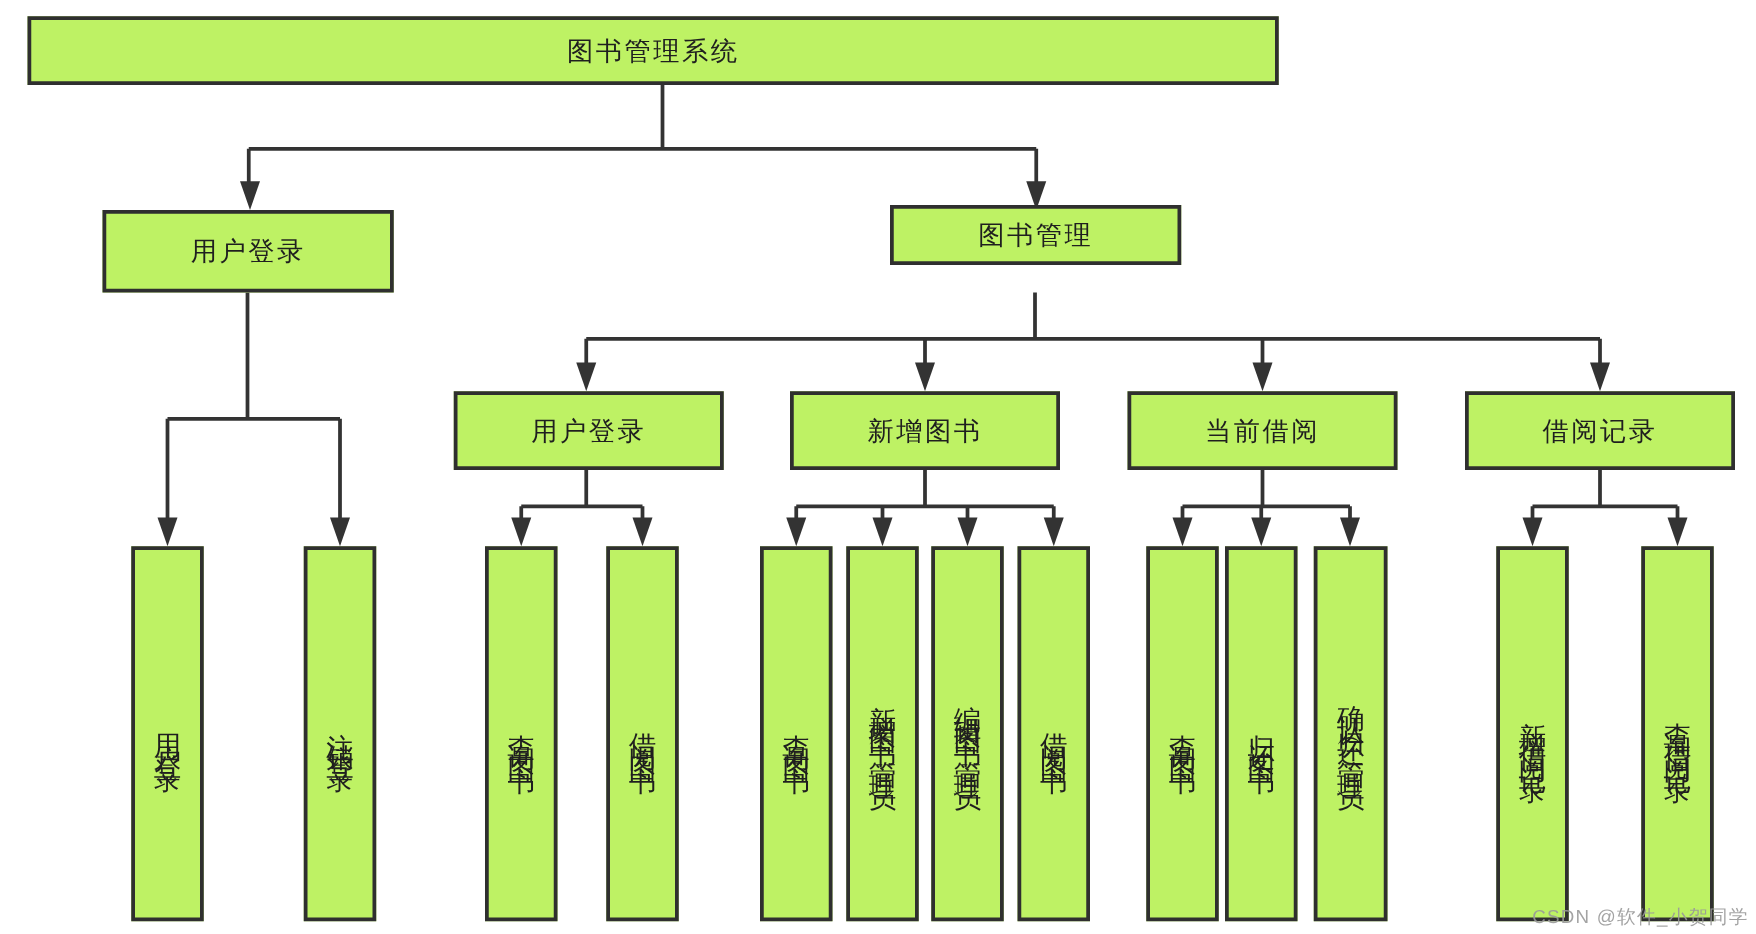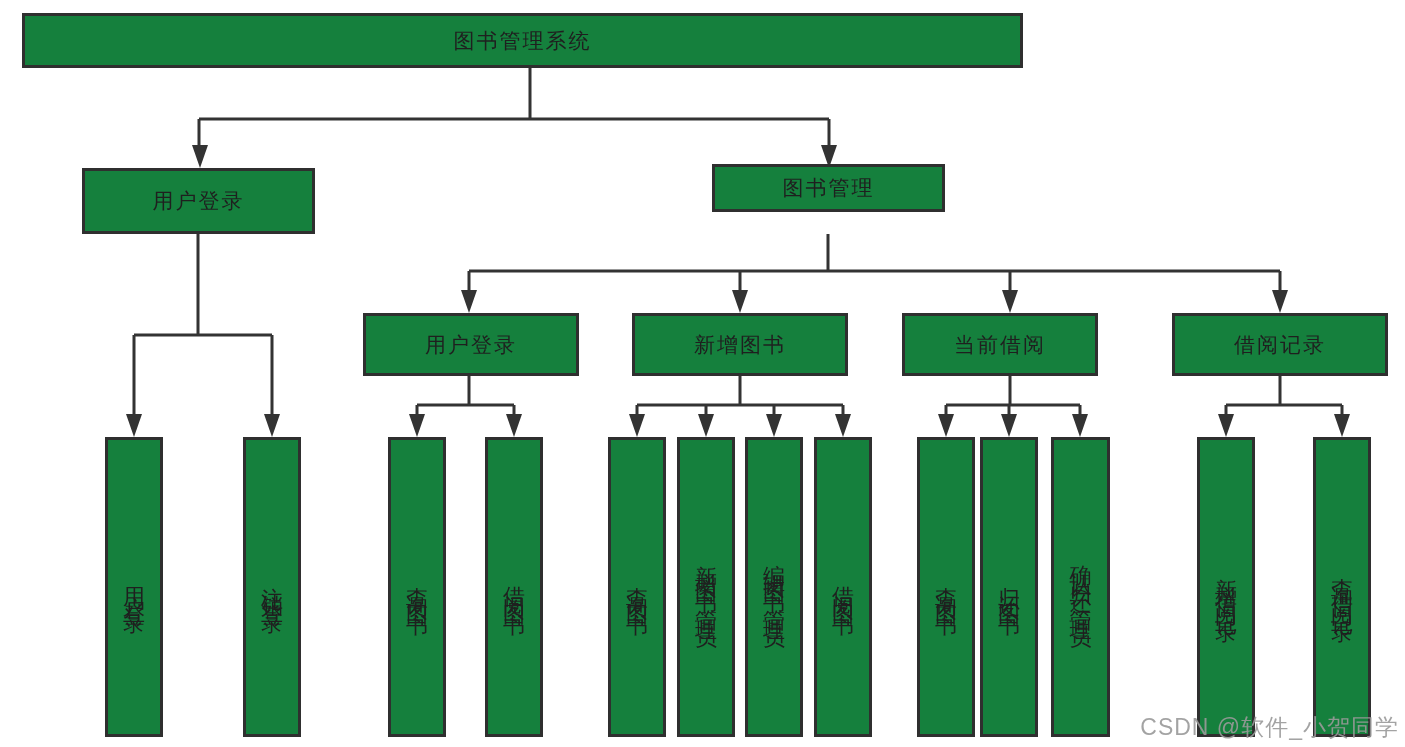--- a/index.html
+++ b/index.html
@@ -15,21 +15,21 @@
     position:relative;
     width:1405px;height:747px;
     background:var(--bg);
     overflow:hidden;
   }
   .conn{position:absolute;left:0;top:0;z-index:1;}
   .box{
     position:absolute;
     box-sizing:border-box;
     border:3px solid var(--border);
-    background:#15803d;
+    background:#bef264;
     display:flex;
     align-items:center;
     justify-content:center;
     z-index:2;
     text-align:right;
   }
   .h-box span{
     font-size:21px;
     color:var(--text);
     letter-spacing:2px;
@@ -41,21 +41,21 @@
     text-orientation:mixed;
     font-size:22px;
     letter-spacing:9px;
     line-height:1;
     color:var(--text);
     max-height:292px;
   }
   .watermark{
     position:absolute;
     right:6px;bottom:4px;
-    font-size:23px;
+    font-size:15px;
     color:var(--wm);
     opacity:.9;
     z-index:5;
     letter-spacing:1px;
     white-space:nowrap;
   }
 </style>
 </head>
 <body>
 
@@ -111,21 +111,21 @@
   <div class="box h-box" style="left:712px;top:164px;width:233px;height:48px">
     <span>图书管理</span>
   </div>
 
   <div class="box h-box" style="left:363px;top:313px;width:216px;height:63px">
     <span>用户登录</span>
   </div>
   <div class="box h-box" style="left:632px;top:313px;width:216px;height:63px">
     <span>新增图书</span>
   </div>
-  <div class="box h-box" style="left:902px;top:313px;width:196px;height:63px">
+  <div class="box h-box" style="left:902px;top:313px;width:216px;height:63px">
     <span>当前借阅</span>
   </div>
   <div class="box h-box" style="left:1172px;top:313px;width:216px;height:63px">
     <span>借阅记录</span>
   </div>
 
   <div class="box v-box" style="left:105px">
     <span>用户登录</span>
   </div>
   <div class="box v-box" style="left:243px">

